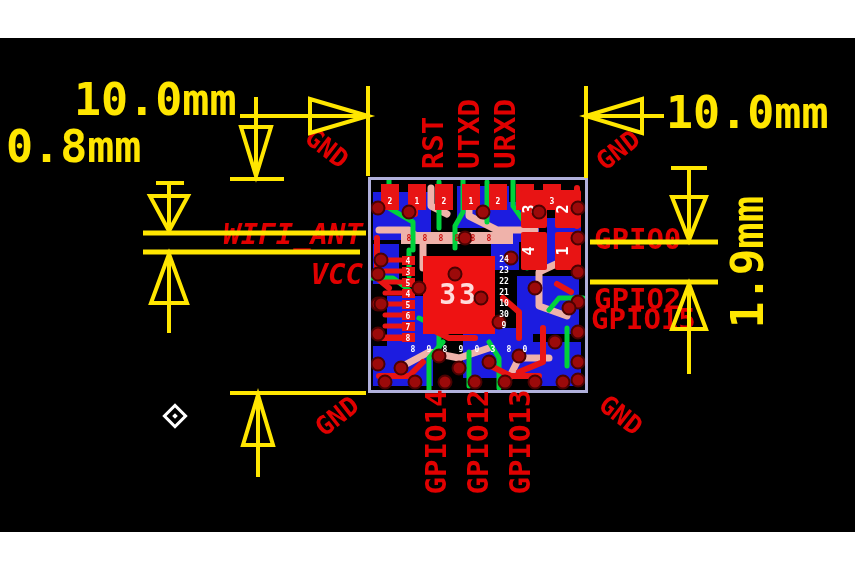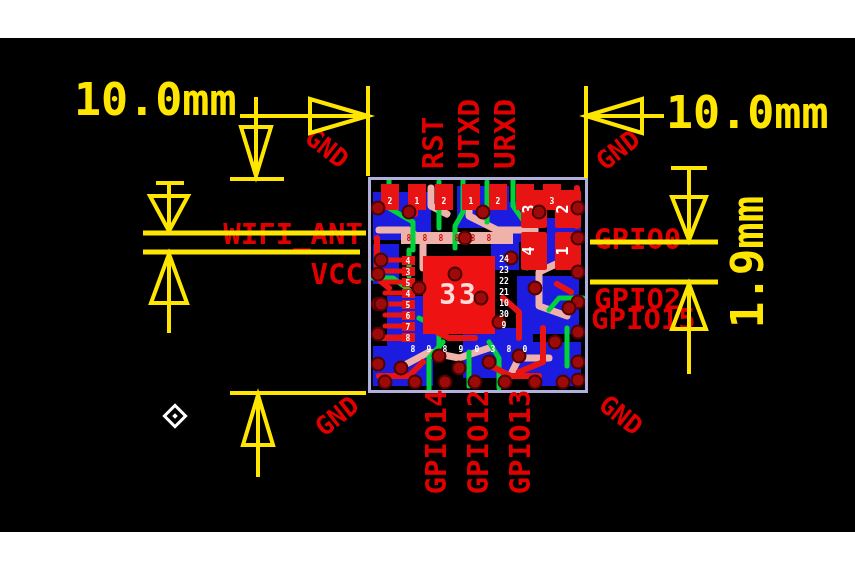--- a/index.html
+++ b/index.html
@@ -16,21 +16,21 @@
   .whitebar.top{top:0;}
   .whitebar.bottom{top:532px;}
   .ylabel{
     position:absolute;color:var(--yellow,#ffe600);font-weight:bold;
     font-size:45px;line-height:1;white-space:nowrap;letter-spacing:0px;
   }
   .rlabel{
     position:absolute;color:var(--red,#e10000);font-weight:bold;
     font-size:29px;line-height:1;white-space:nowrap;
   }
-  .right-align{transform:translateX(-100%);}
+  .right-align{transform:translateX(-100%);font-style:italic;}
   .vert{transform:translate(-50%,-50%) rotate(-90deg);}
   .gnd-cw{transform:translate(-50%,-50%) rotate(38deg);font-size:26px;}
   .gnd-ccw{transform:translate(-50%,-50%) rotate(-38deg);font-size:26px;}
   .ylabel.vert{font-size:44px;}
   .dims-overlay{position:absolute;left:0;top:0;pointer-events:none;}
   .dims-overlay line,.dims-overlay polygon{stroke:var(--yellow,#ffe600);fill:none;stroke-width:4;}
   .dims-overlay .thick{stroke-width:5;}
   .pcb{
     position:absolute;left:368px;top:177px;width:220px;height:216px;
     box-sizing:border-box;border:3px solid var(--border,#b0b0dc);background:#000;
@@ -219,20 +219,21 @@
   <div class="rlabel vert" style="left:478px;top:442px;">GPIO12</div>
   <div class="rlabel vert" style="left:520px;top:442px;">GPIO13</div>
 
   <div class="rlabel gnd-cw" style="left:327px;top:148px;">GND</div>
   <div class="rlabel gnd-ccw" style="left:618px;top:150px;">GND</div>
   <div class="rlabel gnd-ccw" style="left:337px;top:416px;">GND</div>
   <div class="rlabel gnd-cw" style="left:621px;top:415px;">GND</div>
 
   <div class="ylabel" style="left:74px;top:77px;">10.0mm</div>
   <div class="ylabel" style="left:666px;top:90px;">10.0mm</div>
+  <div class="ylabel" style="left:6px;top:124px;">0.8mm</div>
   <div class="ylabel vert" style="left:748px;top:262px;">1.9mm</div>
 
   <svg class="dims-overlay" width="855" height="570" viewBox="0 0 855 570">
 
     <line x1="240" y1="116" x2="368" y2="116"></line>
     <polygon points="368,116 310,99 310,133"></polygon>
     <line x1="368" y1="86" x2="368" y2="176"></line>
     <line x1="586" y1="86" x2="586" y2="178"></line>
     <polygon points="586,116 642,99 642,133"></polygon>
     <line x1="586" y1="116" x2="664" y2="116"></line>

